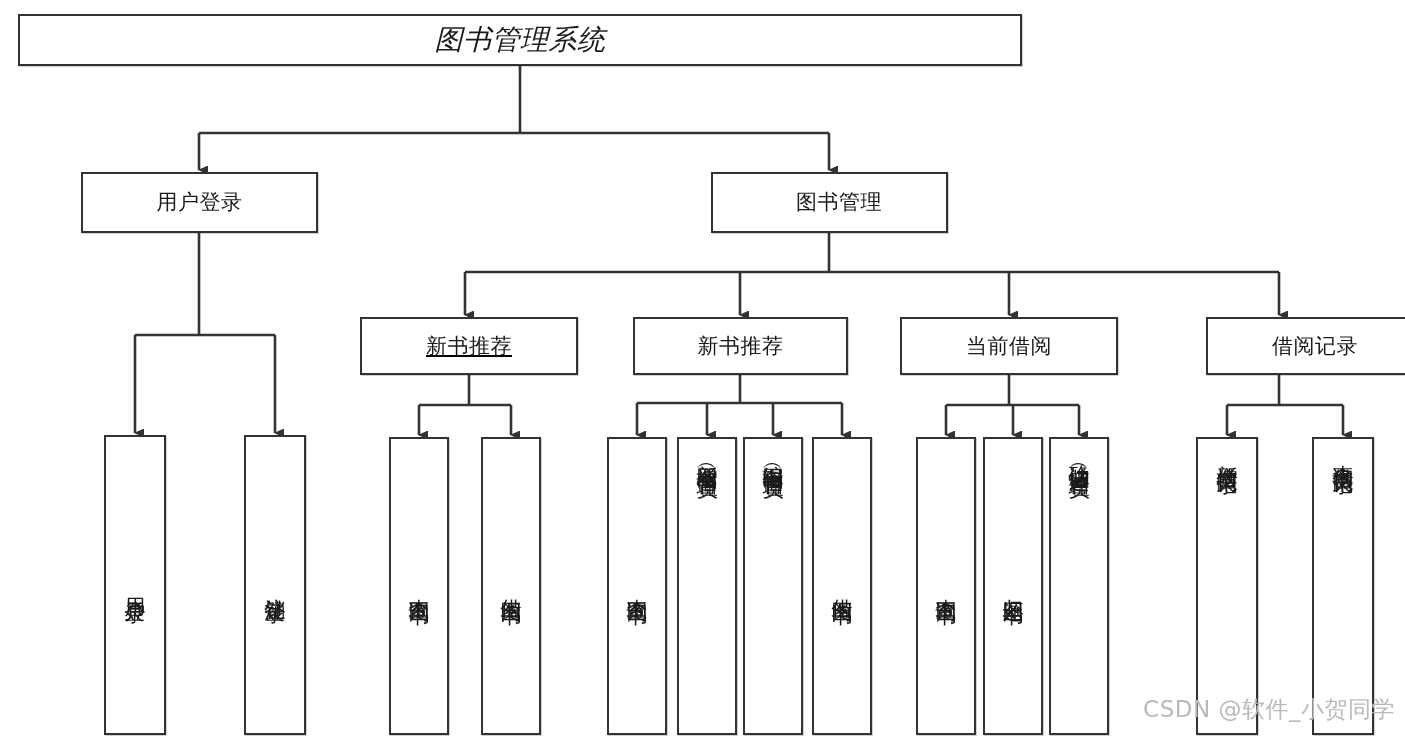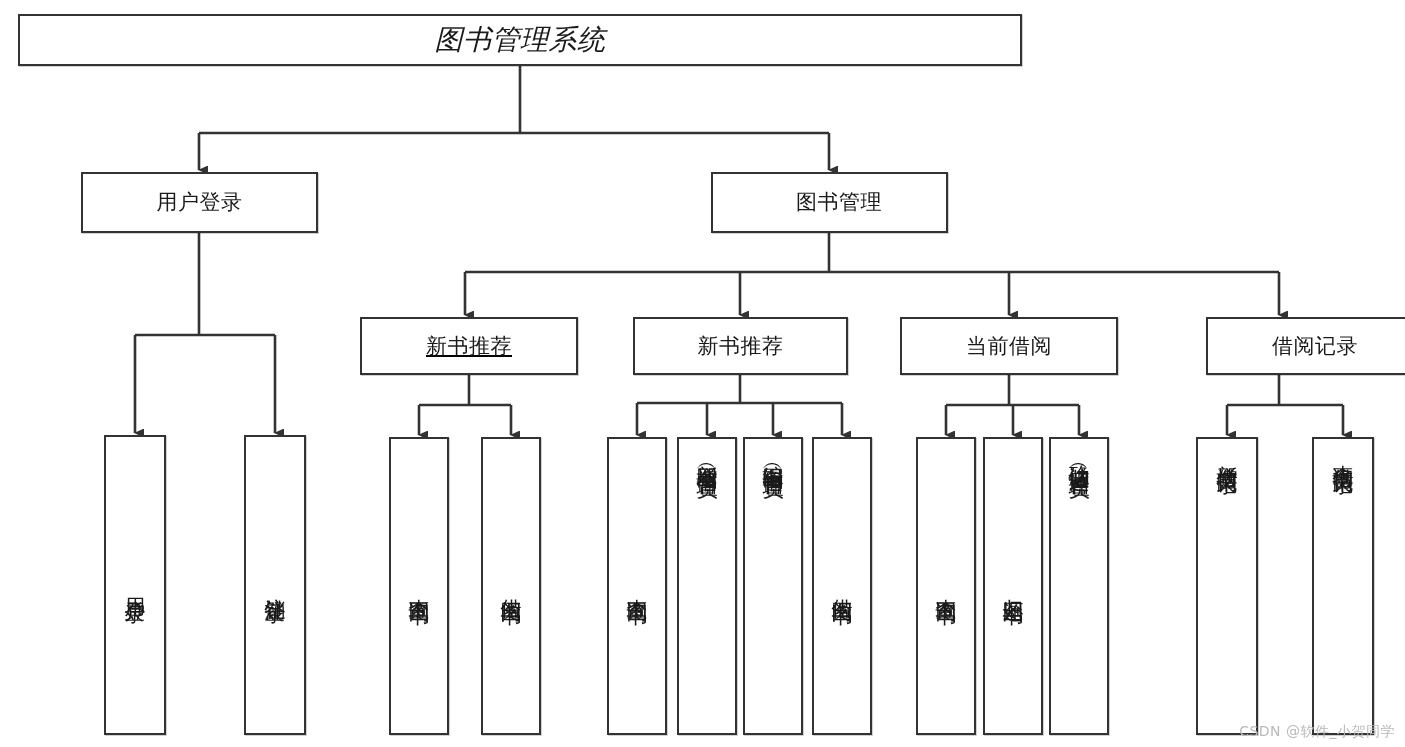--- a/index.html
+++ b/index.html
@@ -64,22 +64,22 @@
     white-space: nowrap;
     margin: 0 auto;
   }
   .node.vertical.centered {
     align-items: center;
     padding-top: 0;
   }
   #watermark {
     position: absolute;
     right: 10px;
-    bottom: 6px;
-    font-size: 14px;
+    bottom: 22px;
+    font-size: 23px;
     color: #b9b9b9;
     letter-spacing: 0.5px;
     white-space: nowrap;
     user-select: none;
   }
 </style>
 </head>
 <body>
 
 <div id="diagram-root">

